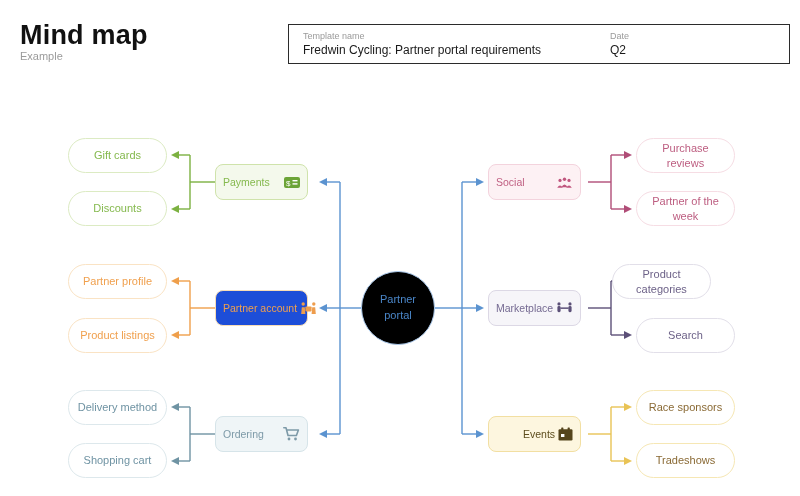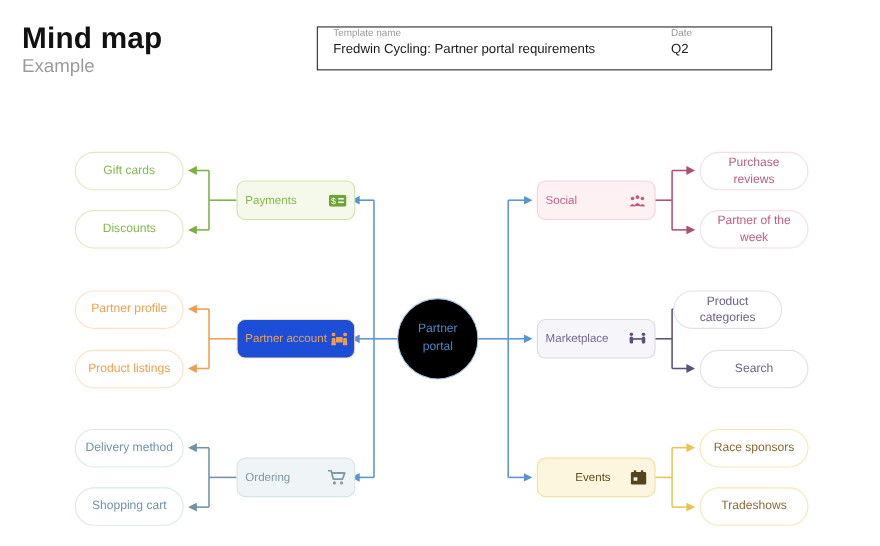--- a/index.html
+++ b/index.html
@@ -1,33 +1,33 @@
 <!DOCTYPE html>
 <html><head>
 <meta charset="utf-8">
 <style>
   * { margin:0; padding:0; box-sizing:border-box; }
   html,body { width:800px; height:496px; background:#ffffff; font-family:"Liberation Sans", sans-serif; overflow:hidden; }
   .canvas { position:relative; width:800px; height:496px; background:#fff; }
 
   
   .page-title { position:absolute; left:20px; top:20px; font-size:27px; font-weight:600; color:#111; letter-spacing:.2px; }
-  .page-subtitle { position:absolute; left:20px; top:50px; font-size:17px; color:#9b9b9b; }
-  .header-box { position:absolute; left:288px; top:24px; width:414px; height:40px; border:1px solid #2b2b2b; background:#fff; display:flex; align-items:flex-start; }
+  .page-subtitle { position:absolute; left:20px; top:50px; font-size:11px; color:#9b9b9b; }
+  .header-box { position:absolute; left:288px; top:24px; width:502px; height:40px; border:1px solid #2b2b2b; background:#fff; display:flex; align-items:center; }
   .hb-section { display:flex; flex-direction:column; justify-content:center; padding:0 14px; }
   .hb-template { width:306px; }
   .hb-divider { width:1px; background:#c9c9c9; margin:4px 0; }
   .hb-label { font-size:9px; color:#9a9a9a; margin-bottom:2px; }
   .hb-value { font-size:12px; color:#1a1a1a; }
 
   
   .connectors { position:absolute; left:0; top:0; width:800px; height:496px; pointer-events:none; z-index:1; }
 
   
-  .branch { position:absolute; z-index:2; width:108px; height:36px; border-radius:8px; border:1px solid;
+  .branch { position:absolute; z-index:2; width:93px; height:36px; border-radius:8px; border:1px solid;
             display:flex; align-items:center; justify-content:space-between; padding:0 7px; font-size:10.5px; white-space:nowrap; cursor:pointer; }
   .b-icon { display:flex; align-items:center; margin-left:3px; }
 
   .leaf { position:absolute; z-index:2; width:99px; min-height:35px; border-radius:18px; background:#fff; border:1px solid;
           display:flex; align-items:center; justify-content:center; text-align:center;
           font-size:11px; line-height:1.3; padding:2px 8px; cursor:pointer; }
 
   .center-node { position:absolute; z-index:2; left:361px; top:271px; width:74px; height:74px; border-radius:50%;
                  background:#000000; border:1px solid #abc9eb; color:#4a86c8; font-size:11px; line-height:1.45;
                  display:flex; align-items:center; justify-content:center; text-align:center; padding:0 12px; cursor:pointer; }

